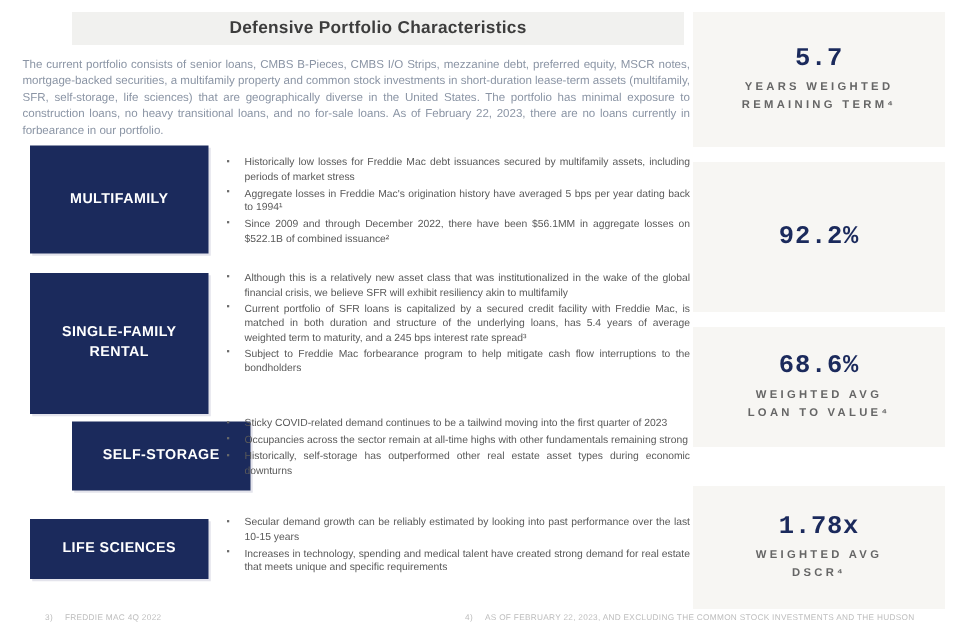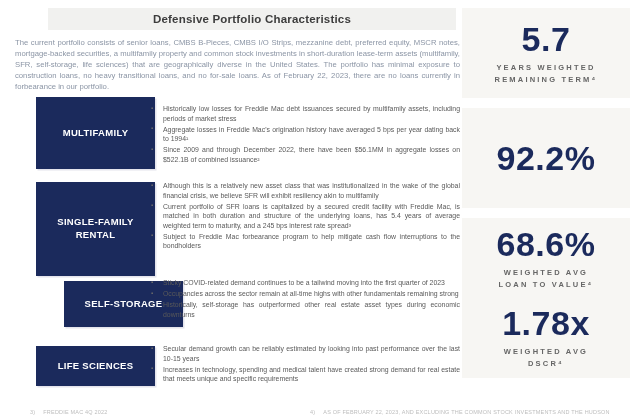--- a/index.html
+++ b/index.html
@@ -28,21 +28,21 @@
   }
   .title-bar span{
     font-size:11.5px;font-weight:bold;color:var(--title-text);letter-spacing:0.2px;
   }
   .intro{
     position:absolute;left:15px;top:37px;width:445px;
     font-size:7.7px;line-height:1.43;color:var(--intro-text);
     text-align:justify;
   }
   .cat-box{
-    position:absolute;left:36px;width:119px;
+    position:absolute;left:20px;width:119px;
     background:var(--navy);
     box-shadow:1.5px 1.5px 0 #e4e4ec;
     display:flex;align-items:center;justify-content:center;
     text-align:center;padding:2px 8px;
   }
   .cat-box span{
     color:#ffffff;font-weight:bold;font-size:9.5px;letter-spacing:0.3px;line-height:1.35;
   }
   .bullets{
     position:absolute;left:150px;width:310px;list-style:none;
@@ -56,22 +56,22 @@
     content:"▪";position:absolute;left:1px;top:-0.5px;
     font-size:6px;color:#6a6a6a;
   }
   .stat-box{
     position:absolute;left:462px;width:168px;
     background:var(--stat-box-bg);
     display:flex;flex-direction:column;align-items:center;justify-content:center;
     text-align:center;
   }
   .stat-value{
-    color:var(--navy);font-weight:bold;font-size:34px;letter-spacing:0.5px;
-    font-family:Liberation Sans, sans-serif;
+    color:var(--navy);font-weight:bold;font-size:17px;letter-spacing:0.5px;
+    font-family:Liberation Mono, monospace;
   }
   .stat-label{
     margin-top:3px;font-size:7.5px;font-weight:bold;color:var(--stat-label-text);
     letter-spacing:2.2px;line-height:1.55;
   }
   .stat-label div{white-space:nowrap;}
   .footnote{
     position:absolute;top:409px;
     font-size:5.5px;color:var(--footnote-text);letter-spacing:0.2px;
     white-space:nowrap;text-transform:uppercase;
@@ -134,21 +134,21 @@
 <div class="stat-box" style="top:108px;height:100px;">
   <div class="stat-value">92.2%</div>
 </div>
 <div class="stat-box" style="top:218px;height:80px;">
   <div class="stat-value">68.6%</div>
   <div class="stat-label">
     <div>WEIGHTED AVG</div>
     <div>LOAN TO VALUE⁴</div>
   </div>
 </div>
-<div class="stat-box" style="top:296px;height:82px;">
+<div class="stat-box" style="top:324px;height:82px;">
   <div class="stat-value">1.78x</div>
   <div class="stat-label">
     <div>WEIGHTED AVG</div>
     <div>DSCR⁴</div>
   </div>
 </div>
 
 <div class="footnote fn-left">
   <span class="fn-marker">3)</span><span>FREDDIE MAC 4Q 2022</span>
 </div>

